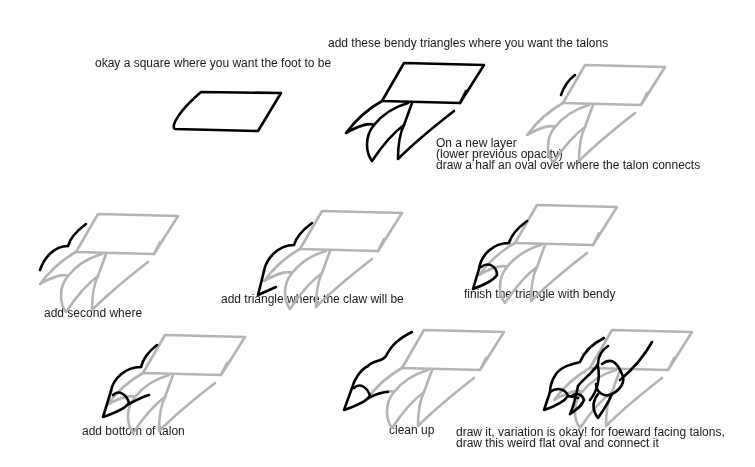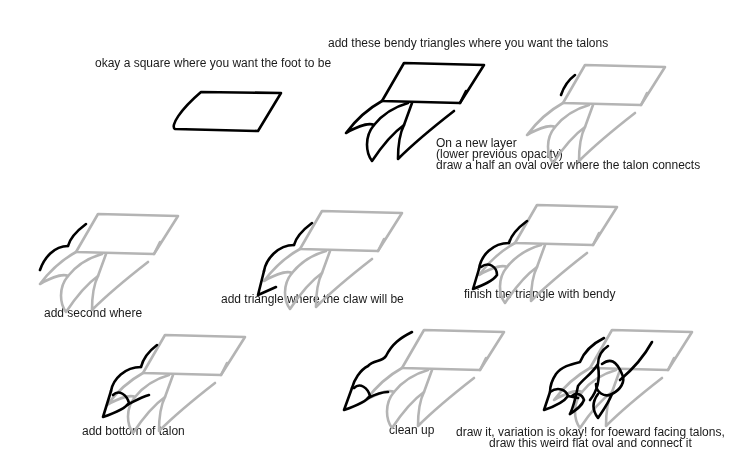--- a/index.html
+++ b/index.html
@@ -16,21 +16,21 @@
 <div class="caption" style="left:95px; top:58px;">okay a square where you want the foot to be</div>
 <div class="caption" style="left:328px; top:38px;">add these bendy triangles where you want the talons</div>
 <div class="caption" style="left:436px; top:138px;">On a new layer
 (lower previous opacity)
 draw a half an oval over where the talon connects</div>
 <div class="caption" style="left:44px; top:308px;">add second where</div>
 <div class="caption" style="left:221px; top:294px;">add triangle where the claw will be</div>
 <div class="caption" style="left:464px; top:289px;">finish the triangle with bendy</div>
 <div class="caption" style="left:82px; top:426px;">add bottom of talon</div>
 <div class="caption" style="left:357px; top:425px;margin-left:32px;">clean up</div>
-<div class="caption" style="left:456px; top:427px;text-align:center;">draw it, variation is okay! for foeward facing talons,
+<div class="caption" style="left:456px; top:427px;">draw it, variation is okay! for foeward facing talons,
 draw this weird flat oval and connect it</div>
 
 <svg class="art" viewBox="0 0 755 467">
   <defs>
 
     <g id="guide">
       <path class="g" d="M0,0 L80,2 L56,40 L-22,38 Z"></path>
       <path class="g" d="M56,40 L62,28"></path>
       <path class="g" d="M-22,38 C-40,48 -52,62 -58,70 C-44,62 -34,60 -30,62 C-40,74 -38,90 -32,98 C-24,86 -14,72 0,62 C-6,74 -6,88 -6,96 C10,80 32,62 50,48"></path>
       <path class="g" d="M-30,62 C-22,52 -10,44 4,40"></path>

